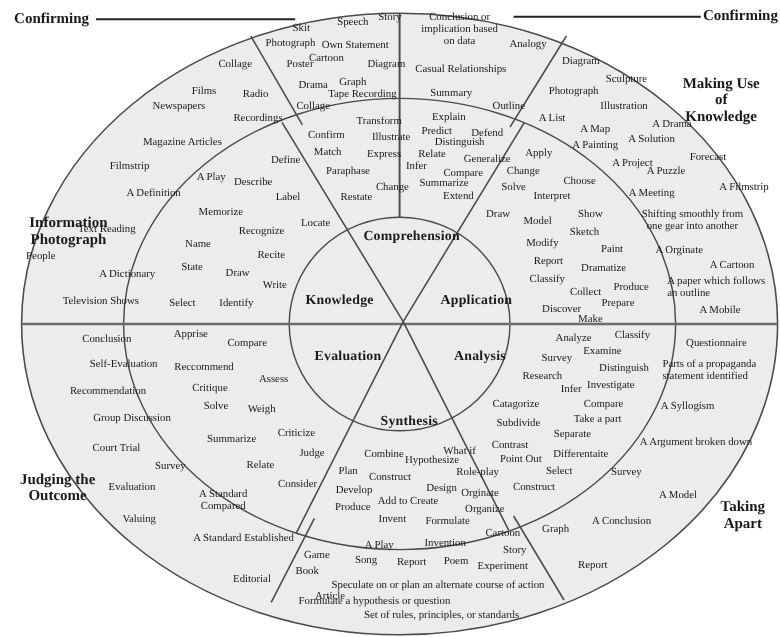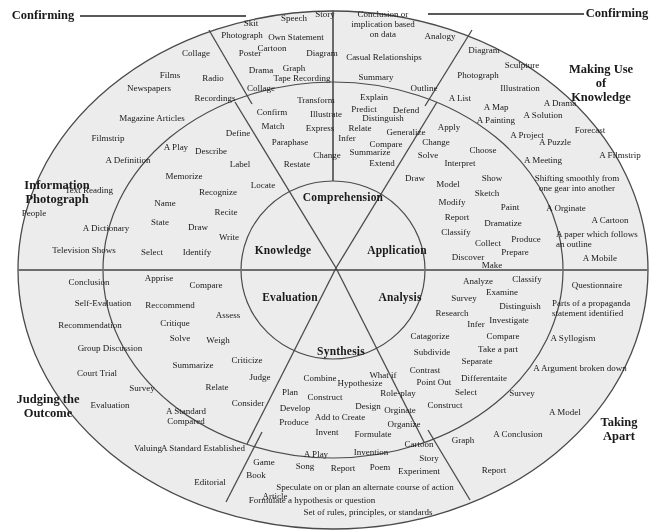--- a/index.html
+++ b/index.html
@@ -243,21 +243,21 @@
       <div class="word" style="left: 103px; top: 303px;">Self-Evaluation</div>
       <div class="word" style="left: 90px; top: 325px;">Recommendation</div>
       <div class="word" style="left: 110px; top: 348px;">Group Discussion</div>
       <div class="word" style="left: 97px; top: 373px;">Court Trial</div>
       <div class="word" style="left: 142px; top: 388px;">Survey</div>
       <div class="word" style="left: 110px; top: 405px;">Evaluation</div>
       <div class="word" style="left: 186px; top: 416px;">
         <div>A Standard</div>
         <div>Compared</div>
       </div>
-      <div class="word" style="left: 148px; top: 432px; margin-top: 16px;">Valuing</div>
+      <div class="word" style="left: 116px; top: 432px;">Valuing</div>
       <div class="word" style="left: 203px; top: 448px; font-family: Liberation Serif, serif;">A Standard Established</div>
       <div class="word" style="left: 210px; top: 482px;">Editorial</div>
       <div class="word" style="left: 196px; top: 53px;">Collage</div>
       <div class="word" style="left: 170px; top: 75px;">Films</div>
       <div class="word" style="left: 213px; top: 78px;">Radio</div>
       <div class="word" style="left: 149px; top: 88px;">Newspapers</div>
       <div class="word" style="left: 215px; top: 98px;">Recordings</div>
       <div class="word" style="left: 152px; top: 118px;">Magazine Articles</div>
       <div class="word" style="left: 108px; top: 138px;">Filmstrip</div>
       <div class="word" style="left: 176px; top: 147px;">A Play</div>

